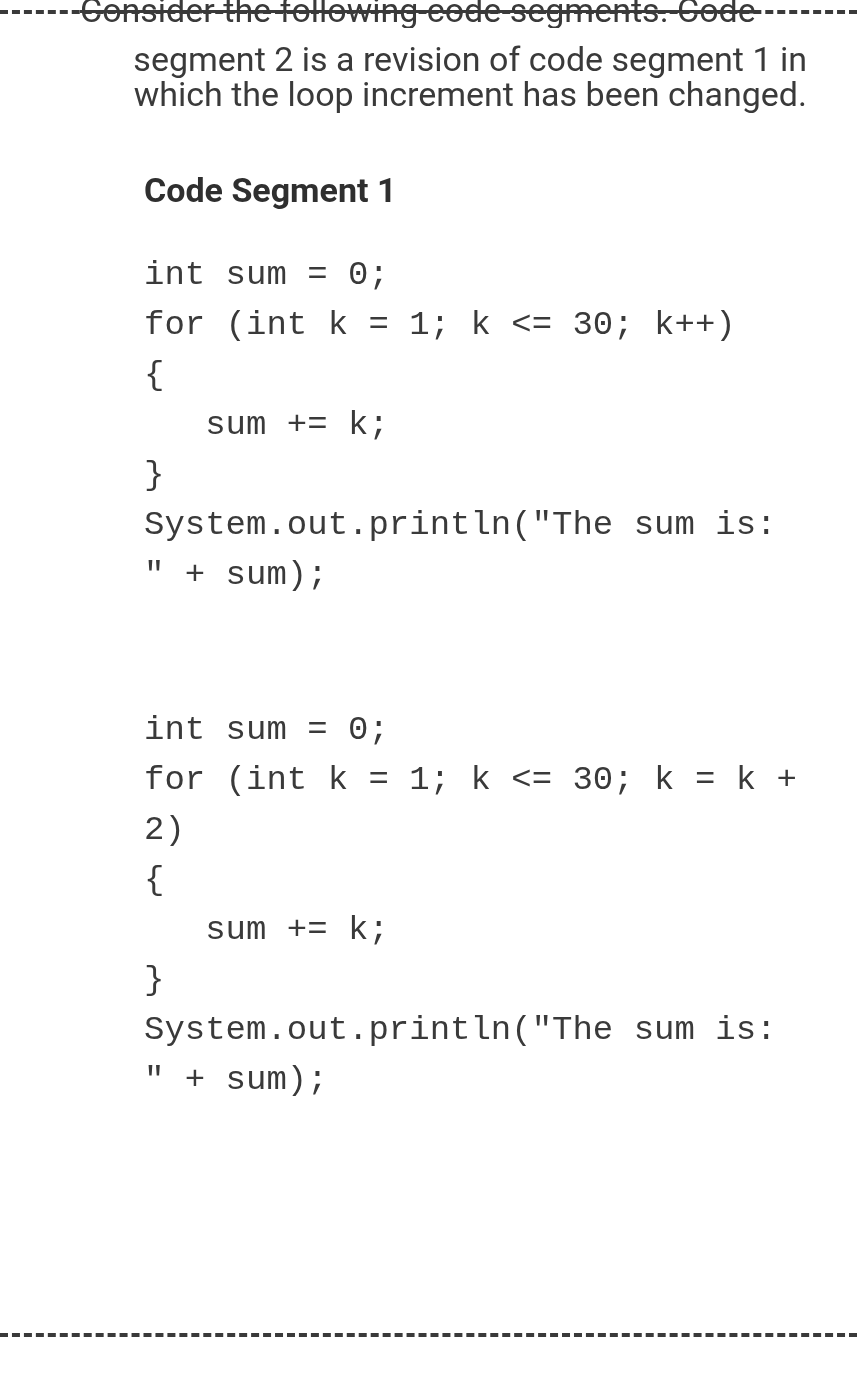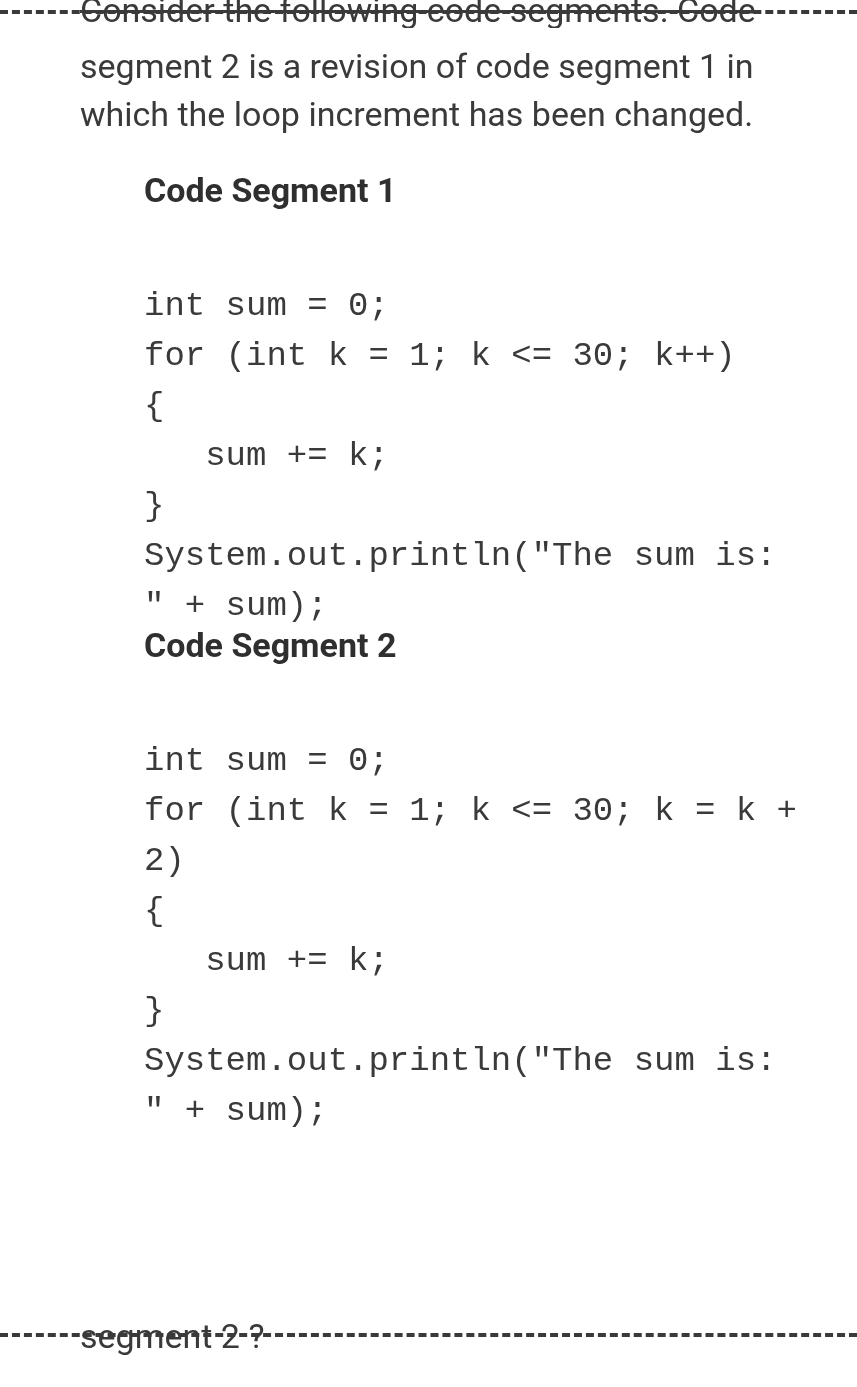--- a/index.html
+++ b/index.html
@@ -38,42 +38,42 @@
     text-decoration: line-through;
     white-space: nowrap;
     overflow: hidden;
   }
   .intro {
     position: absolute;
     left: 80px;
     top: 42px;
     right: 50px;
     font-size: 34px;
-    line-height: 48px;
+    line-height: 35px;
+    text-align: right;
   }
   .indent {
     position: absolute;
     left: 144px;
     right: 50px;
   }
   .seg1-title { top: 170px; }
   .seg2-title { top: 625px; }
   .seg-title {
     font-size: 34px;
     font-weight: 700;
     color: #2f2f2f;
   }
   .code {
     font-family: "Consolas", "Menlo", "Courier New", monospace;
     font-size: 34px;
     line-height: 50px;
     white-space: pre-wrap;
     word-break: break-word;
     color: #3a3a3a;
-    margin-top: 31px;
   }
   .code1 { top: 250px; }
   .code2 { top: 705px; }
   .outro {
     position: absolute;
     left: 80px;
     top: 1120px;
     right: 50px;
     font-size: 34px;
     line-height: 48px;
@@ -97,25 +97,23 @@
   <div class="intro">segment 2 is a revision of code segment 1 in which the loop increment has been changed.</div>
 
   <div class="indent seg-title seg1-title">Code Segment 1</div>
   <div class="indent code code1">int sum = 0;
 for (int k = 1; k &lt;= 30; k++)
 {
    sum += k;
 }
 System.out.println("The sum is: " + sum);</div>
 
-  <div class="indent seg-title seg2-title">Code Segment 2</div>
   <div class="indent code code2">int sum = 0;
 for (int k = 1; k &lt;= 30; k = k + 2)
 {
    sum += k;
 }
 System.out.println("The sum is: " + sum);</div>
 
 
-  <div class="truncated-bottom">segment 2 ?</div>
 
   <div class="dashed-bottom"></div>
 </div>
 
 </body></html>

